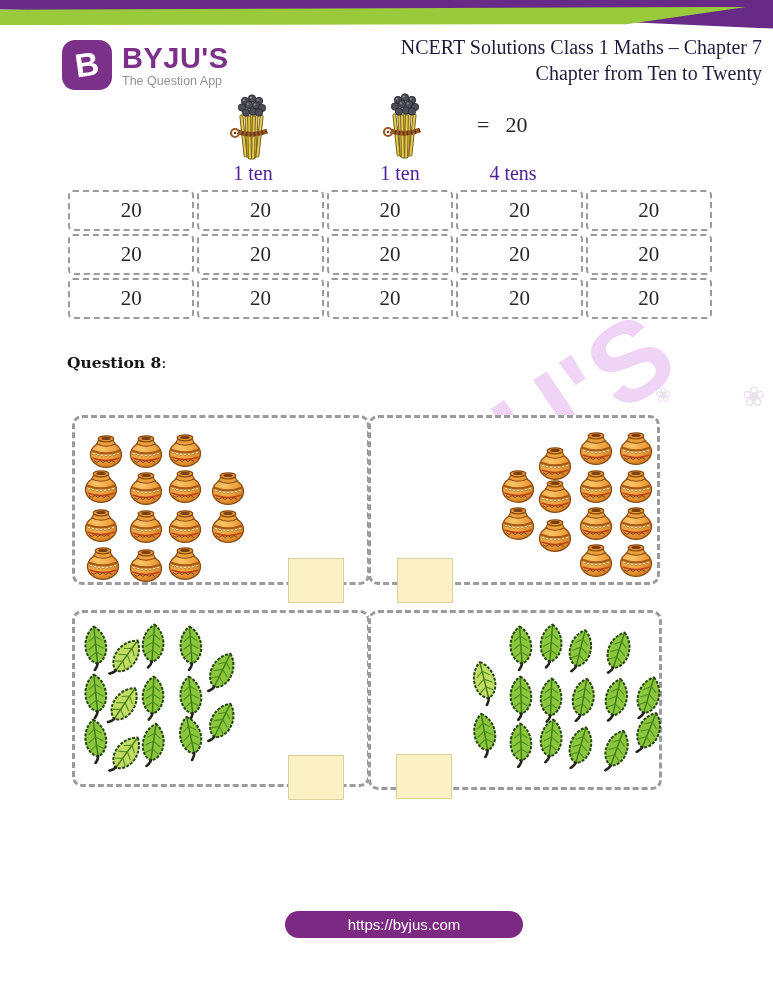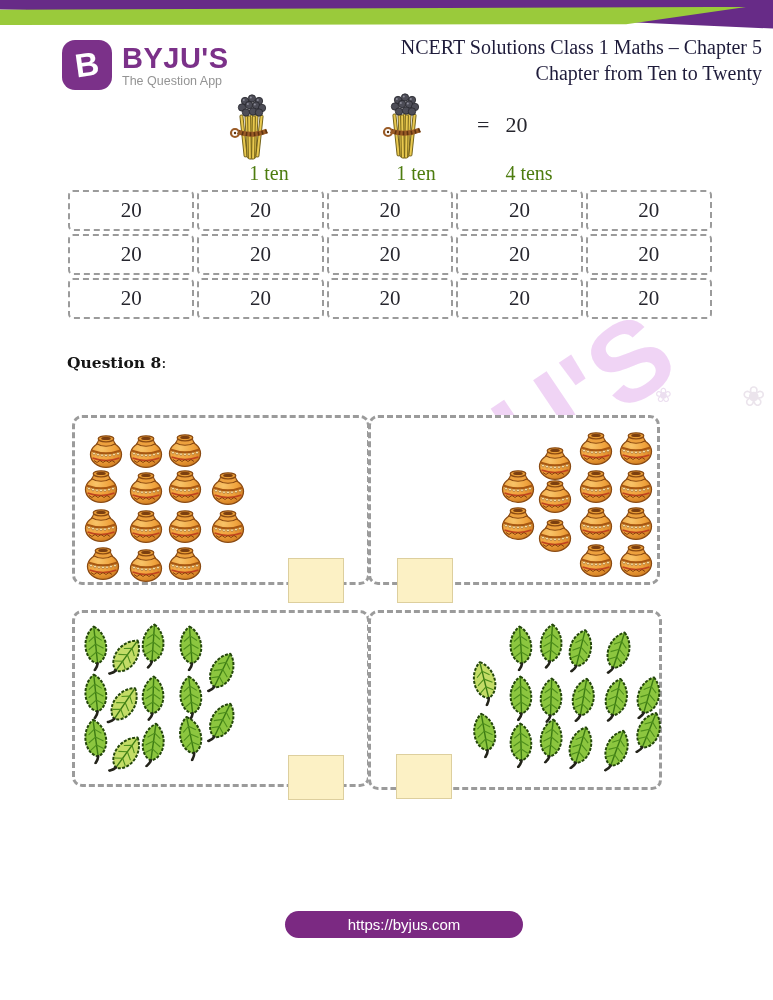--- a/index.html
+++ b/index.html
@@ -31,21 +31,21 @@
   .wm-window{position:absolute;left:396px;top:320px;width:374px;height:104px;overflow:hidden;
     pointer-events:none;z-index:1;}
   .wm-text{position:absolute;left:-110px;top:70px;white-space:nowrap;
     font-family:"Liberation Sans",sans-serif;font-weight:bold;font-size:112px;letter-spacing:2px;
     color:rgba(228,176,236,.55);transform:rotate(-34deg);}
   .flower{position:absolute;pointer-events:none;z-index:1;font-family:"DejaVu Sans",sans-serif;}
   
   .bundle{position:absolute;z-index:2;}
   .equals{position:absolute;left:477px;top:112px;font-size:22px;color:#26262e;z-index:2;}
   .equals .val{margin-left:16px;}
-  .figlabel{position:absolute;top:162px;font-size:20px;color:#4d7c0f;transform:translateX(-50%);z-index:2;margin-left:16px;}
+  .figlabel{position:absolute;top:162px;font-size:20px;color:#4c1d95;transform:translateX(-50%);z-index:2;}
   
   .tens-table{position:absolute;left:68px;top:190px;width:644px;display:grid;z-index:2;
     grid-template-columns:repeat(5,1fr);grid-auto-rows:41px;gap:3px;}
   .cell{border:2px dashed var(--border-gray);border-radius:5px;background:#fff;
     display:flex;align-items:center;justify-content:center;font-size:21px;color:#26262e;}
   
   .question{position:absolute;left:67px;top:352px;font-family:"DejaVu Serif",serif;
     font-size:15.5px;color:#151515;line-height:21px;z-index:2;}
   .q-label{font-weight:bold;}
   
@@ -84,21 +84,21 @@
     <div class="logo-icon">
       <span>B</span>
     </div>
     <div class="logo-text">
       <div class="logo-brand">BYJU'S</div>
       <div class="logo-tagline">The Question App</div>
     </div>
   </div>
 
   <div class="title">
-    <div>NCERT Solutions Class 1 Maths – Chapter 5</div>
+    <div>NCERT Solutions Class 1 Maths – Chapter 7</div>
     <div>Chapter from Ten to Twenty</div>
   </div>
 
   <div class="wm-window">
     <span class="wm-text">BYJU'S</span>
   </div>
   <span class="flower" style="left:655px;top:383px;font-size:20px;color:#ecdff0;">❀</span>
   <span class="flower" style="left:742px;top:380px;font-size:28px;color:#ebe4ec;">❀</span>
 
   <span class="bundle" style="left:228px;top:91px;">

